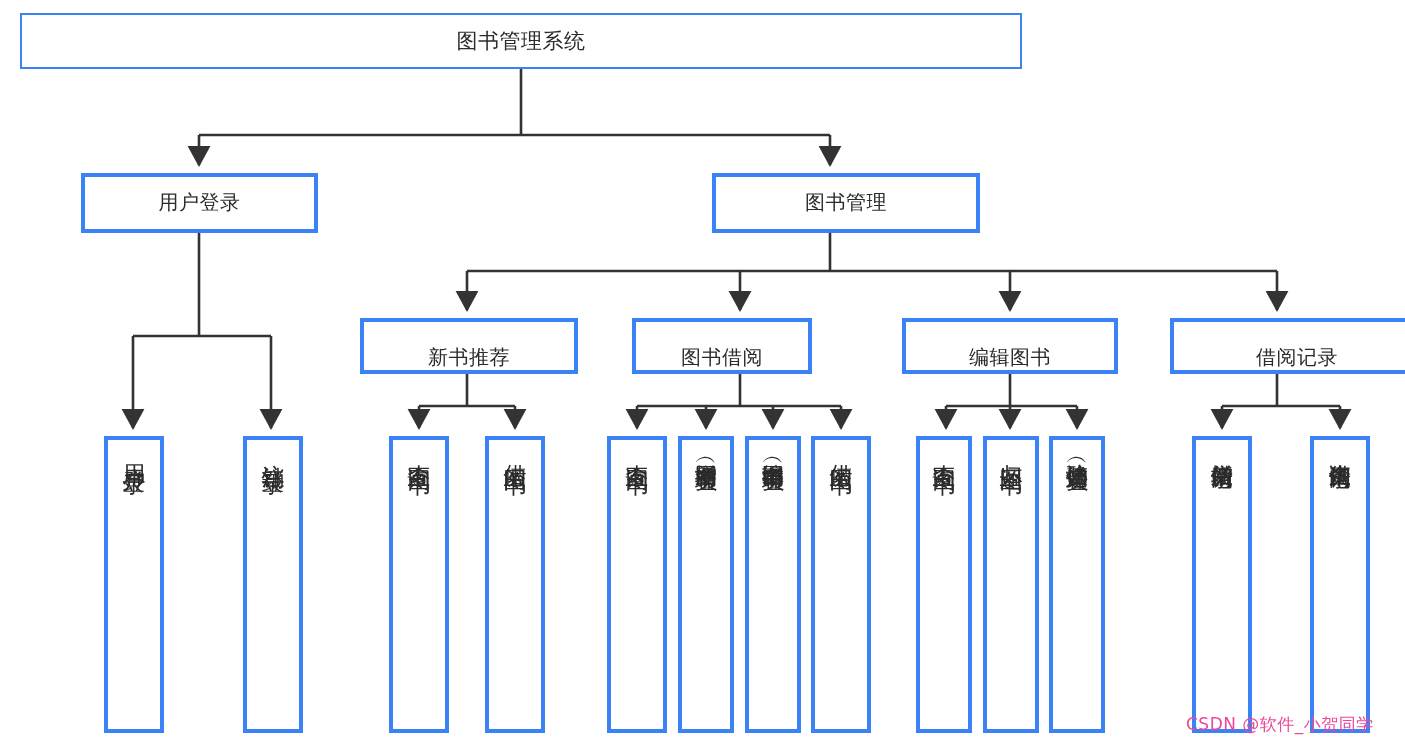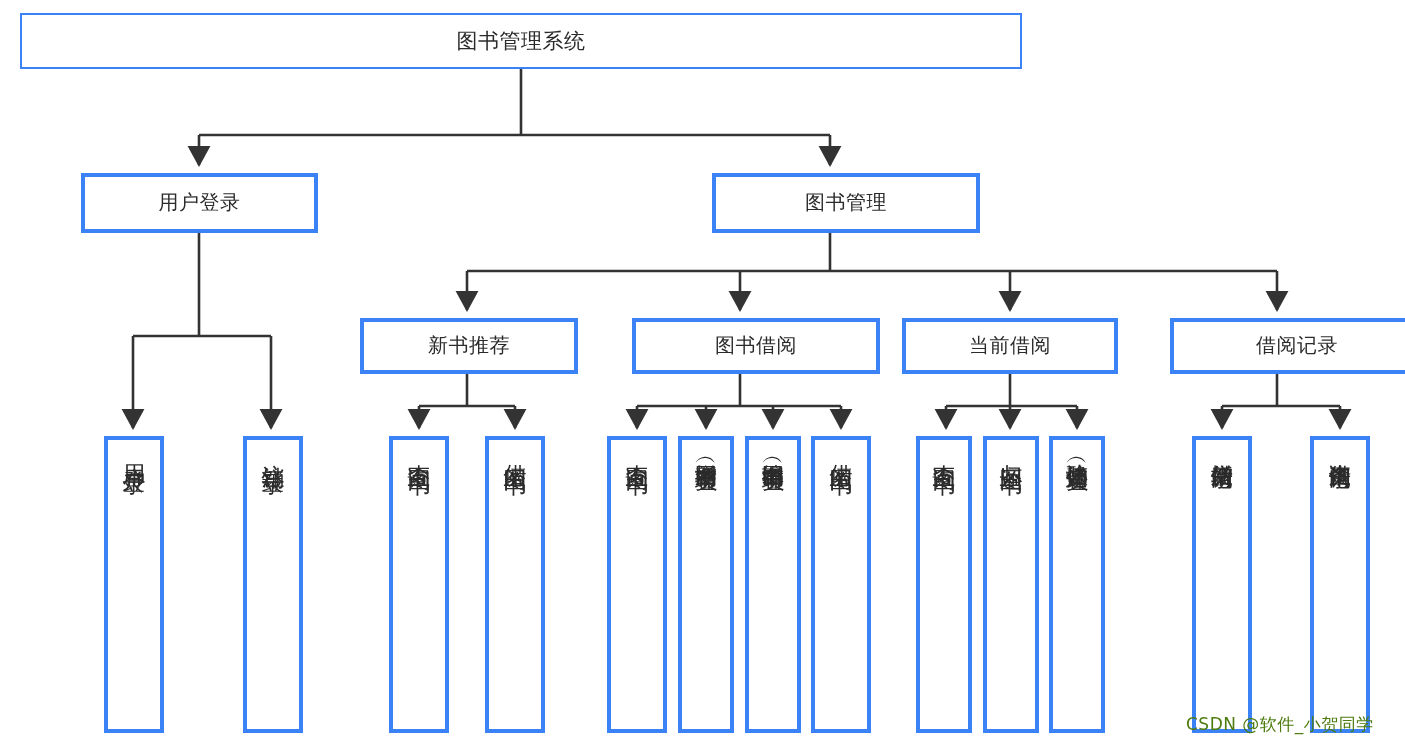--- a/index.html
+++ b/index.html
@@ -60,24 +60,25 @@
     height: 60px;
   }
   .node.lvl1 .node-label { font-size: 20px; }
   .node.n-user-login  { left: 81px;  width: 237px; }
   .node.n-book-admin  { left: 712px; width: 268px; }
 
   
   .node.lvl2 {
     top: 318px;
     height: 56px;
+    align-items: flex-end;
   }
   .node.lvl2 .node-label { font-size: 20px; }
   .node.n-new-book   { left: 360px;  width: 218px; }
-  .node.n-borrow     { left: 632px;  width: 248px; }
+  .node.n-borrow     { left: 632px;  width: 180px; }
   .node.n-current    { left: 902px;  width: 216px; }
   .node.n-record     { left: 1170px; width: 254px; }
 
   
   .node.leaf {
     top: 436px;
     height: 297px;
     padding: 6px 2px;
     align-items: flex-start;
     justify-content: center;
@@ -105,21 +106,21 @@
   .lf10 { left: 983px;  width: 56px; }
   .lf11 { left: 1049px; width: 56px; }
   .lf12 { left: 1192px; width: 60px; }
   .lf13 { left: 1310px; width: 60px; }
 
   .watermark {
     position: absolute;
     left: 1186px;
     top: 713px;
     font-size: 17px;
-    color: #4d7c0f;
+    color: #ec4899;
     letter-spacing: 0.5px;
     white-space: nowrap;
     z-index: 5;
   }
 </style>
 </head>
 <body>
 
 <div id="diagram-root">
 
@@ -184,21 +185,21 @@
     <span class="node-label">图书管理</span>
   </div>
 
   <div class="node lvl2 n-new-book">
     <span class="node-label">新书推荐</span>
   </div>
   <div class="node lvl2 n-borrow">
     <span class="node-label">图书借阅</span>
   </div>
   <div class="node lvl2 n-current">
-    <span class="node-label">当前借阅</span>
+    <span class="node-label">编辑图书</span>
   </div>
   <div class="node lvl2 n-record">
     <span class="node-label">借阅记录</span>
   </div>
 
   <div class="node leaf lf1">
     <span class="node-label">用户登录</span>
   </div>
   <div class="node leaf lf2">
     <span class="node-label">注销登录</span>

